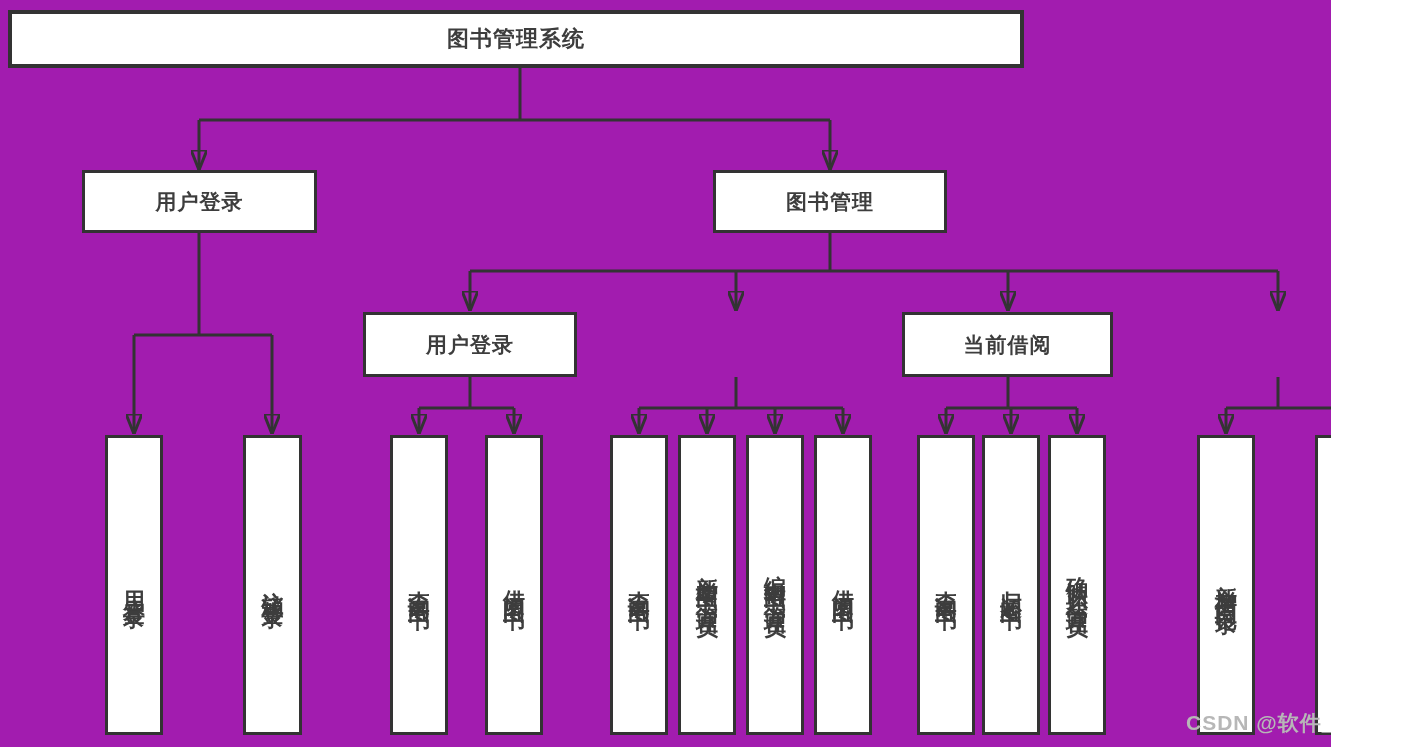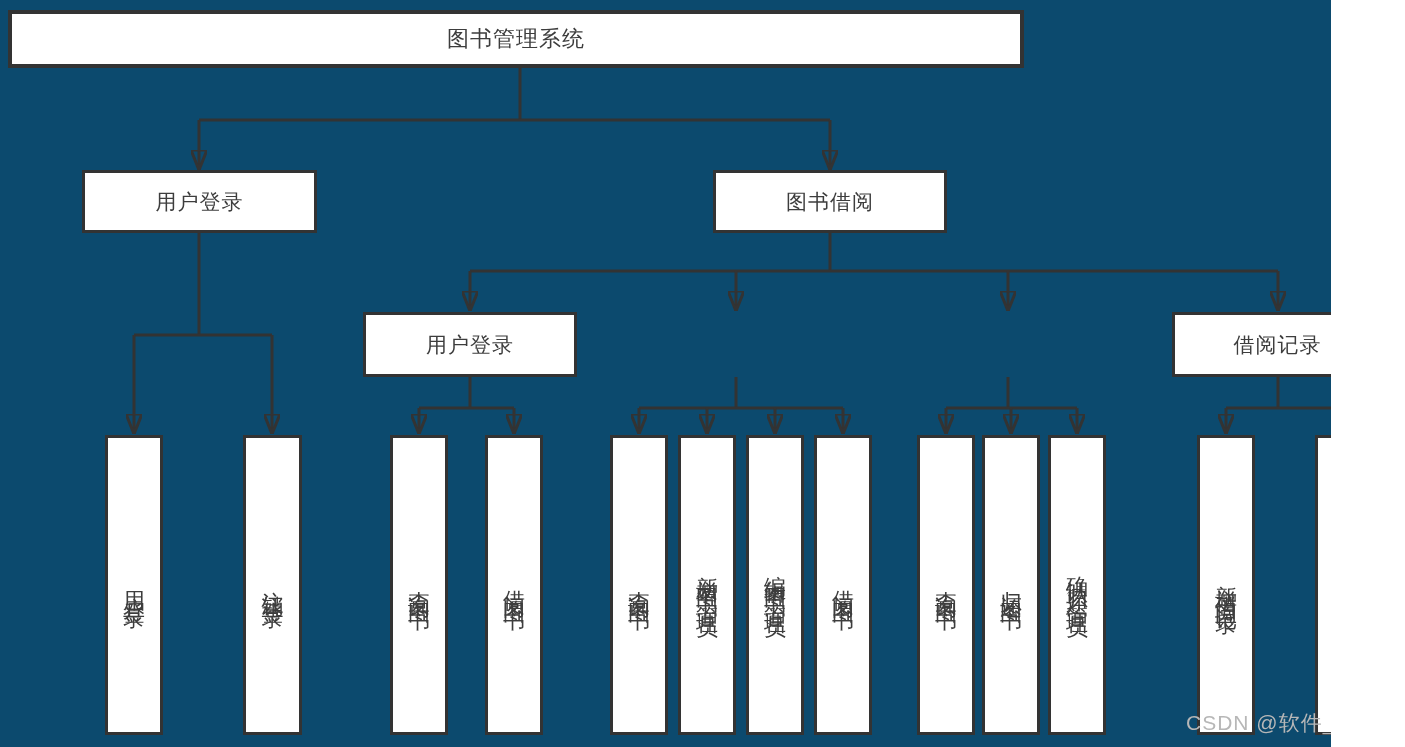--- a/index.html
+++ b/index.html
@@ -1,21 +1,22 @@
 <!DOCTYPE html>
 <html><head>
 <meta charset="utf-8">
 <style>
   html,body{margin:0;padding:0;background:#ffffff;}
   .canvas{
     position:relative;
     width:1331px;height:747px;
-    background:#0c4a6e;
+    background:#a21caf;
     font-family:"Liberation Sans","DejaVu Sans",sans-serif;
     overflow:hidden;
+    font-weight:bold;
   }
   .connectors{position:absolute;left:0;top:0;width:1405px;height:747px;}
   .connectors path{stroke:#333333;stroke-width:3;fill:none;}
   .connectors path.a{marker-end:url(#ah);}
   .node{
     position:absolute;
     box-sizing:border-box;
     border:3px solid #333333;
     background:#ffffff;
     display:flex;align-items:center;justify-content:center;
@@ -110,28 +111,28 @@
   </svg>
 
   <div class="node root" style="left:8px;top:10px;width:1016px;height:58px">
     <span>图书管理系统</span>
   </div>
 
   <div class="node" style="left:82px;top:170px;width:235px;height:63px">
     <span>用户登录</span>
   </div>
   <div class="node" style="left:713px;top:170px;width:234px;height:63px">
-    <span>图书借阅</span>
+    <span>图书管理</span>
   </div>
 
   <div class="node" style="left:363px;top:312px;width:214px;height:65px">
     <span>用户登录</span>
   </div>
-  <div class="node" style="left:1172px;top:312px;width:211px;height:65px">
-    <span>借阅记录</span>
+  <div class="node" style="left:902px;top:312px;width:211px;height:65px">
+    <span>当前借阅</span>
   </div>
 
   <div class="node leaf" style="left:105px;top:435px;width:58px;height:300px">
     <span>用户登录</span>
   </div>
   <div class="node leaf" style="left:243px;top:435px;width:59px;height:300px">
     <span>注销登录</span>
   </div>
 
   <div class="node leaf" style="left:390px;top:435px;width:58px;height:300px">

